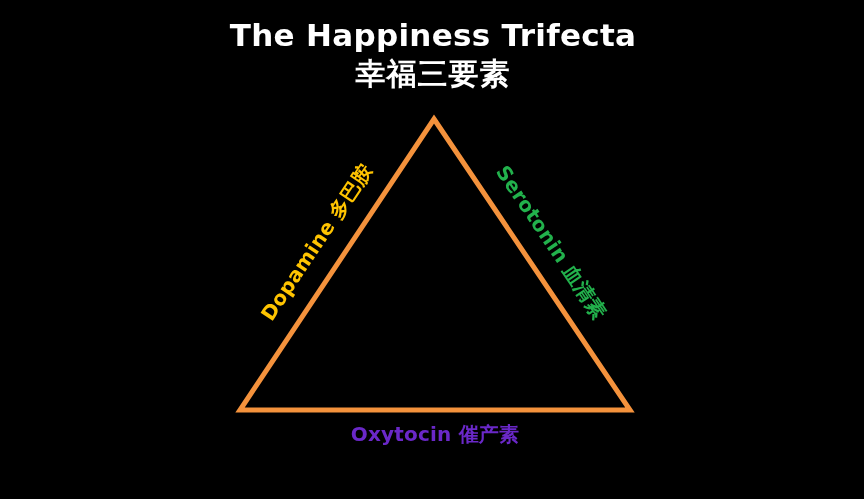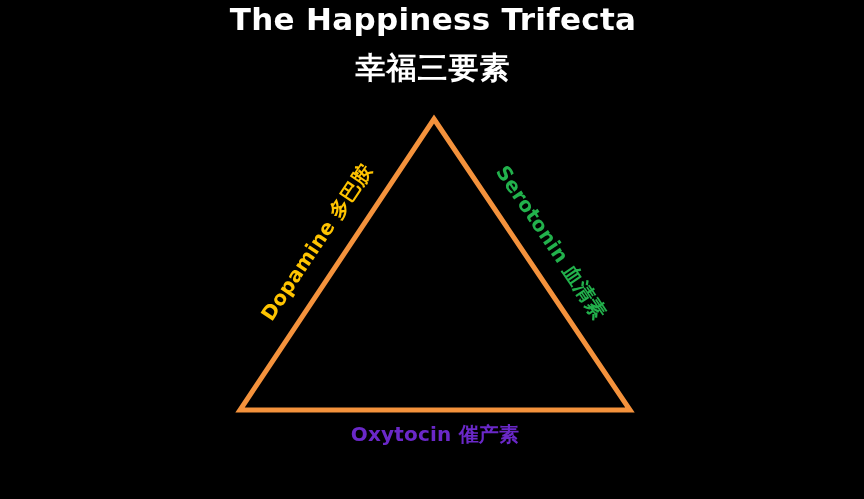--- a/index.html
+++ b/index.html
@@ -14,42 +14,42 @@
     height: 499px;
     background: #000000;
     overflow: hidden;
     font-family: "DejaVu Sans", "Liberation Sans", sans-serif;
   }
 
   
   #title-block {
     position: absolute;
     left: 0;
-    top: 2px;
+    top: 18px;
     width: 864px;
     text-align: center;
     transform: translateX(1px);
   }
   #title-en {
     display: block;
     color: #ffffff;
     font-size: 31px;
     font-weight: 700;
     letter-spacing: 0.3px;
     line-height: 1.12;
     font-family: "DejaVu Sans", "Liberation Sans", sans-serif;
   }
   #title-zh {
     display: block;
     color: #ffffff;
     font-size: 30px;
     font-weight: 700;
     letter-spacing: 1px;
     line-height: 1.25;
-    margin-top: 12px;
+    margin-top: 2px;
     font-family: "DejaVu Sans", "Liberation Sans", sans-serif;
   }
 
   
   #triangle-svg {
     position: absolute;
     left: 0;
     top: 0;
     width: 864px;
     height: 499px;

